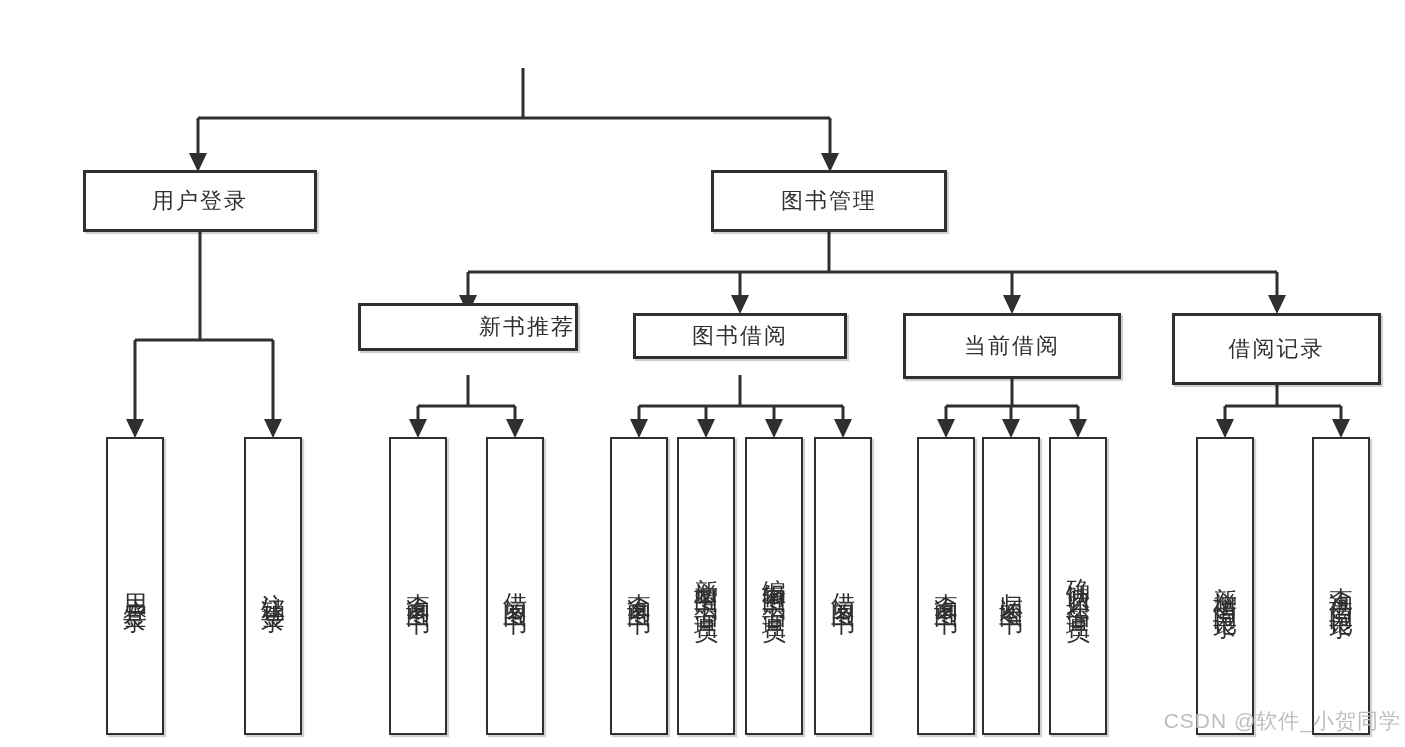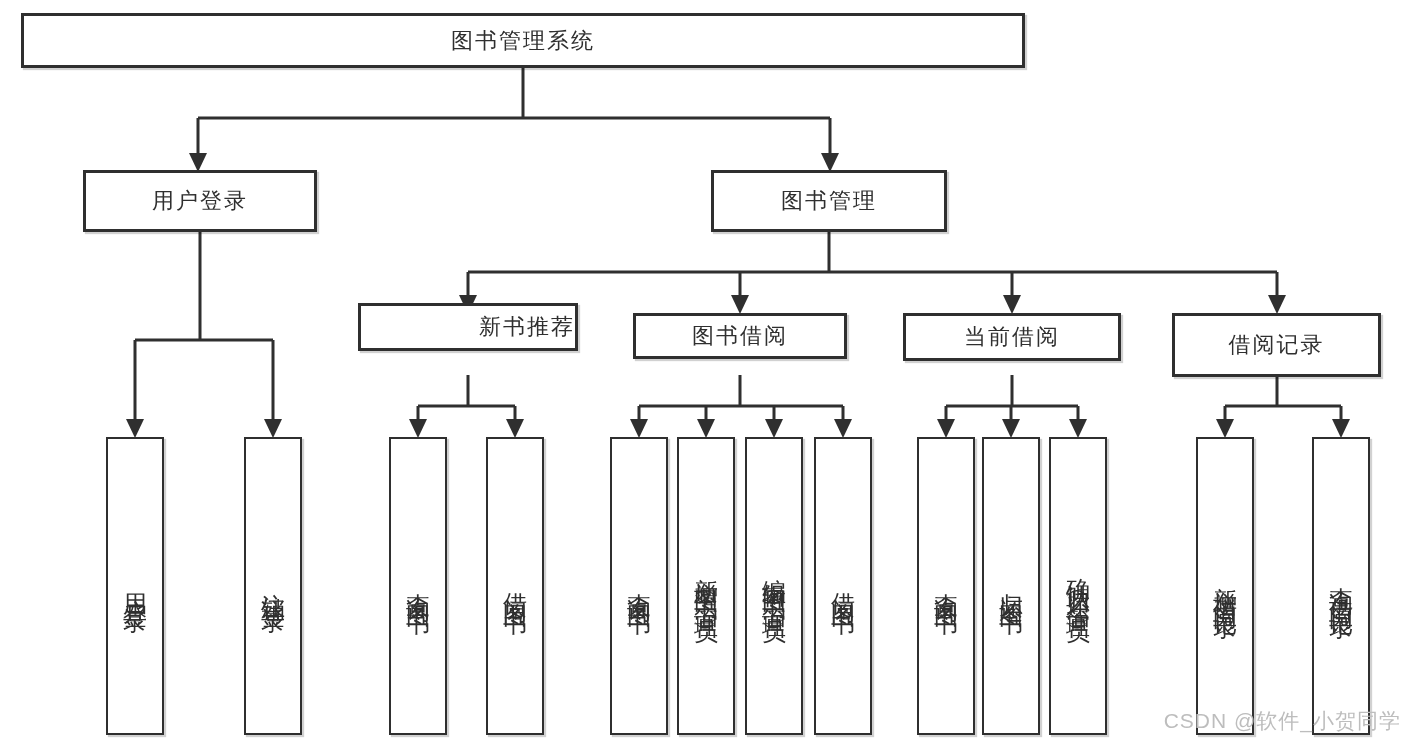--- a/index.html
+++ b/index.html
@@ -114,41 +114,38 @@
 
     <g stroke="#2f2f2f" stroke-width="3" fill="none">
       <path d="M1277 375 V406 M1225 406 H1341 M1225 406 V421 M1341 406 V421"></path>
     </g>
     <g fill="#2f2f2f" stroke="none">
       <polygon points="1216,419 1234,419 1225,438"></polygon>
       <polygon points="1332,419 1350,419 1341,438"></polygon>
     </g>
   </svg>
 
-  <div class="node" style="left:21px;top:13px;width:1004px;height:55px;">
-    <span class="lbl">图书管理系统</span>
-  </div>
 
   <div class="node" style="left:83px;top:170px;width:234px;height:62px;">
     <span class="lbl">用户登录</span>
   </div>
   <div class="node" style="left:711px;top:170px;width:236px;height:62px;">
     <span class="lbl">图书管理</span>
   </div>
 
   <div class="node" style="left:358px;top:303px;width:220px;height:48px;justify-content:flex-end;">
     <span class="lbl">新书推荐</span>
   </div>
   <div class="node" style="left:633px;top:313px;width:214px;height:46px;">
     <span class="lbl">图书借阅</span>
   </div>
-  <div class="node" style="left:903px;top:313px;width:218px;height:48px;font-family:Liberation Serif, serif;">
+  <div class="node" style="left:903px;top:313px;width:218px;height:66px;font-family:Liberation Serif, serif;">
     <span class="lbl">当前借阅</span>
   </div>
-  <div class="node" style="left:1172px;top:313px;width:209px;height:64px;text-align:center;">
+  <div class="node" style="left:1172px;top:313px;width:209px;height:72px;text-align:center;">
     <span class="lbl">借阅记录</span>
   </div>
 
   <div class="leaf" style="left:106px;">
     <span class="vlbl">用户登录</span>
   </div>
   <div class="leaf" style="left:244px;">
     <span class="vlbl">注销登录</span>
   </div>
 

